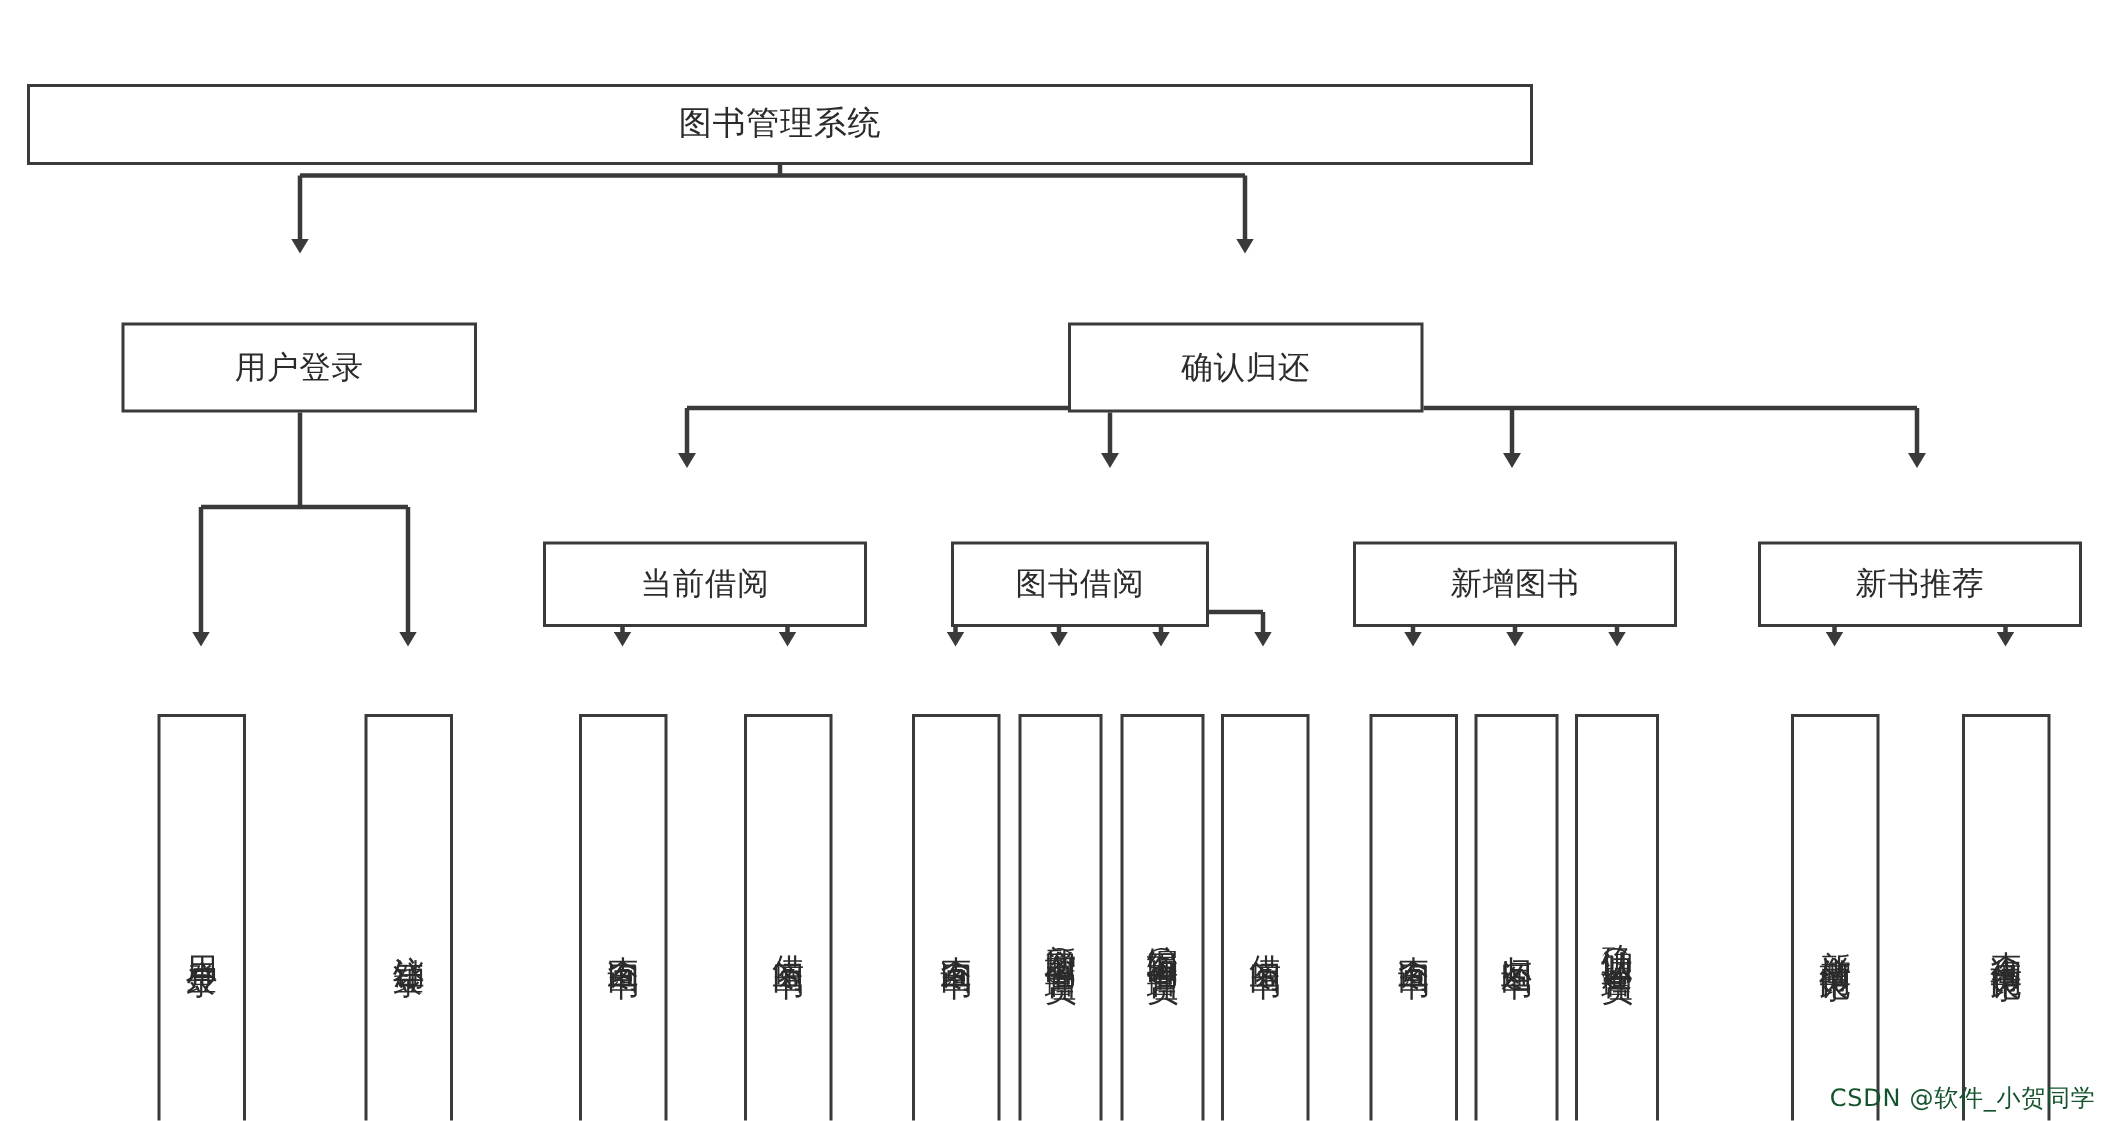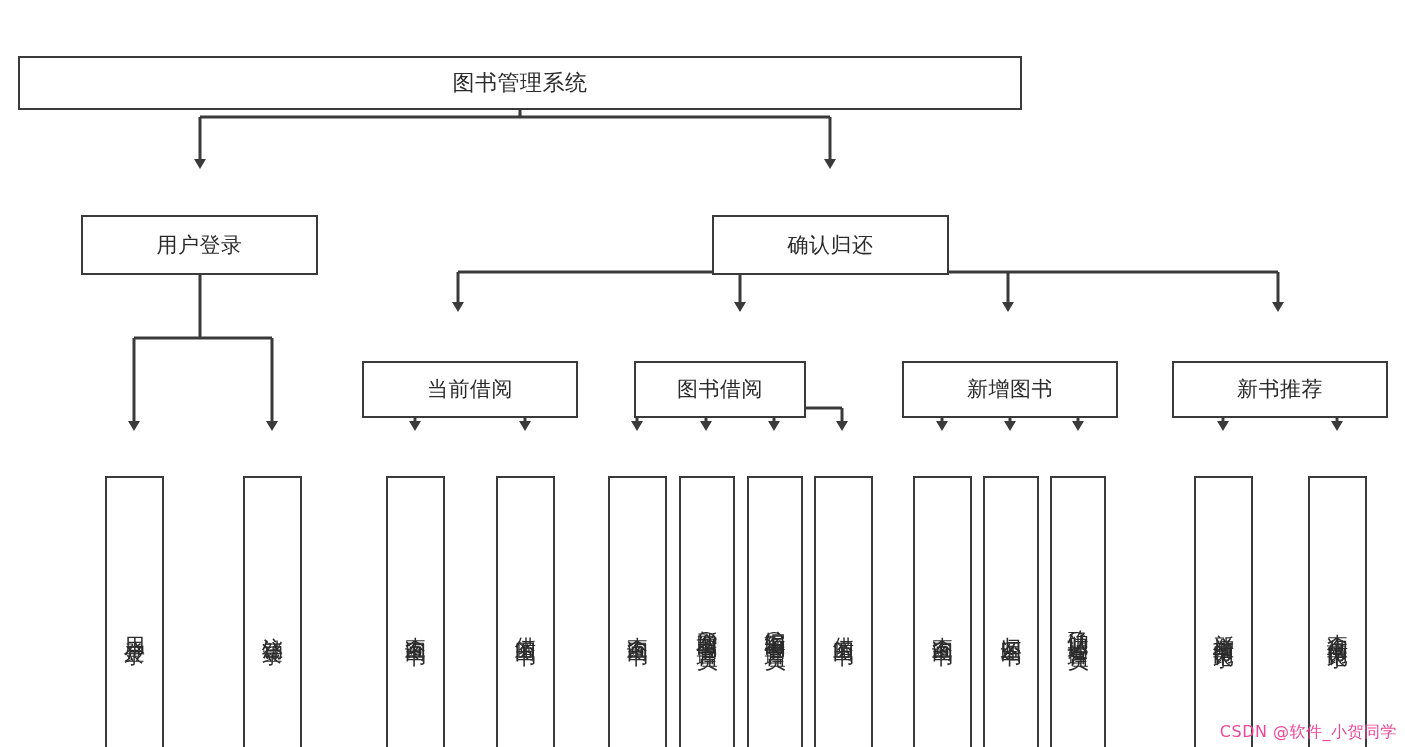--- a/index.html
+++ b/index.html
@@ -51,21 +51,21 @@
     white-space: nowrap;
   }
   .node.root .node-label { font-size: 22px; }
   .node.level1 .node-label { font-size: 21px; }
   .node.level2 .node-label { font-size: 21px; }
   .watermark {
     position: absolute;
     right: 8px;
     bottom: 4px;
     font-size: 16px;
-    color: #ec4899;
+    color: #14532d;
     letter-spacing: 0.5px;
     white-space: nowrap;
     pointer-events: none;
   }
 </style>
 </head>
 <body>
 
 <div id="diagram-root">
 

